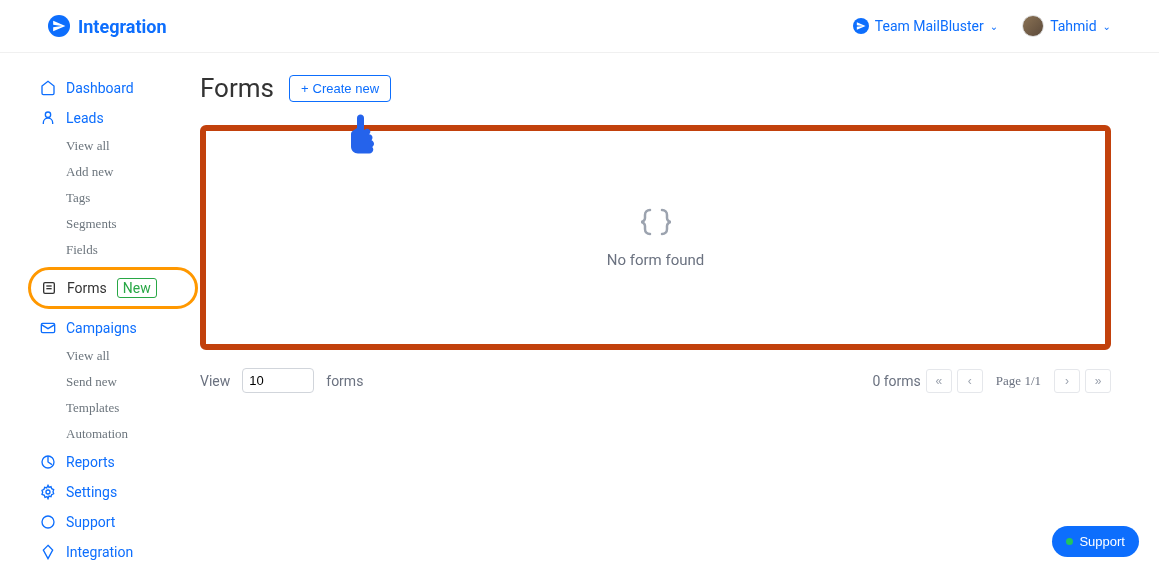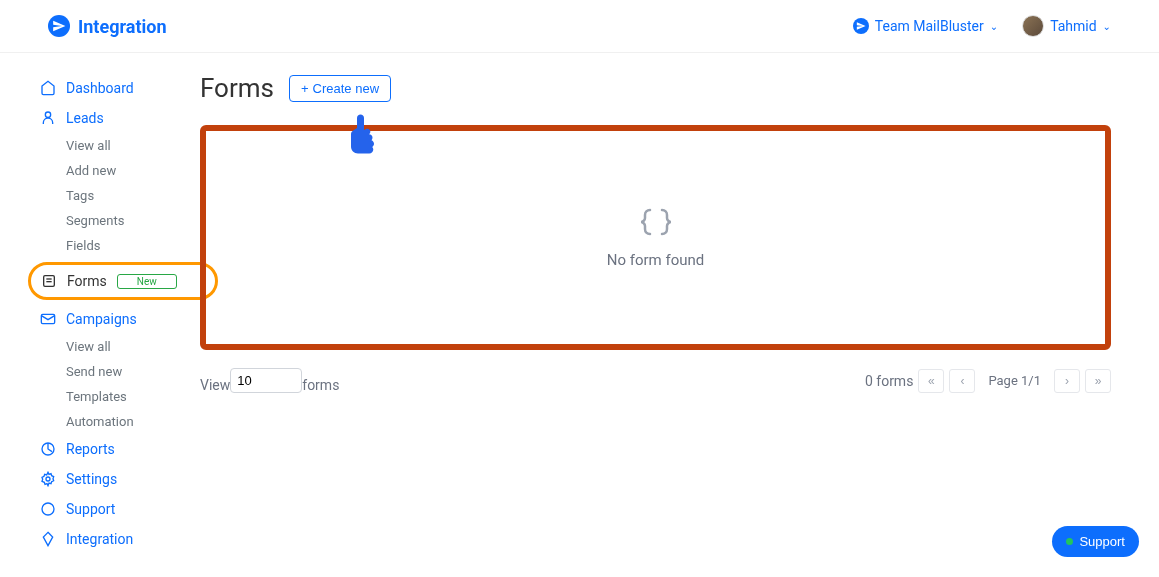--- a/index.html
+++ b/index.html
@@ -98,36 +98,37 @@
     .nav-item.highlighted {
       border: 3px solid #ff9800;
       border-radius: 24px;
       padding: 8px 38px 8px 10px;
       margin-left: -12px;
       margin-right: 8px;
       color: #333;
       display: inline-flex;
     }
     .nav-badge {
-      font-size: 10px;
-      padding: 1px 19px;
+      font-size: 14px;
+      padding: 1px 5px;
       border: 1px solid #28a745;
       color: #28a745;
       border-radius: 3px;
     }
     .nav-icon {
       width: 16px;
       height: 16px;
       display: inline-flex;
       align-items: center;
       justify-content: center;
       flex-shrink: 0;
     }
     .sub-items {
       padding-left: 26px;
+      font-family: Liberation Serif, serif;
     }
     .sub-item {
       padding: 5px 0;
       color: #6c757d;
       font-size: 13px;
       cursor: pointer;
     }
 
     .main {
       flex: 1;
@@ -183,22 +184,22 @@
     .footer-row {
       display: flex;
       justify-content: space-between;
       align-items: center;
       margin-top: 18px;
       font-size: 14px;
       color: #6b7280;
     }
     .view-group {
       display: flex;
-      align-items: flex-end;
-      gap: 0;
+      align-items: center;
+      gap: 12px;
     }
     .num-input {
       width: 72px;
       padding: 4px 6px;
       border: 1px solid #d1d5db;
       border-radius: 4px;
       font-size: 13px;
     }
     .pagination {
       display: flex;
@@ -211,20 +212,21 @@
       padding: 4px 8px;
       border-radius: 3px;
       cursor: pointer;
       color: #9ca3af;
       font-size: 12px;
       min-width: 26px;
     }
     .page-info {
       padding: 4px 8px;
       font-size: 13px;
+      font-family: Liberation Serif, serif;
     }
     .support-btn {
       position: absolute;
       bottom: 20px;
       right: 20px;
       background: #0d6efd;
       color: #fff;
       padding: 8px 14px;
       border-radius: 20px;
       font-size: 13px;

